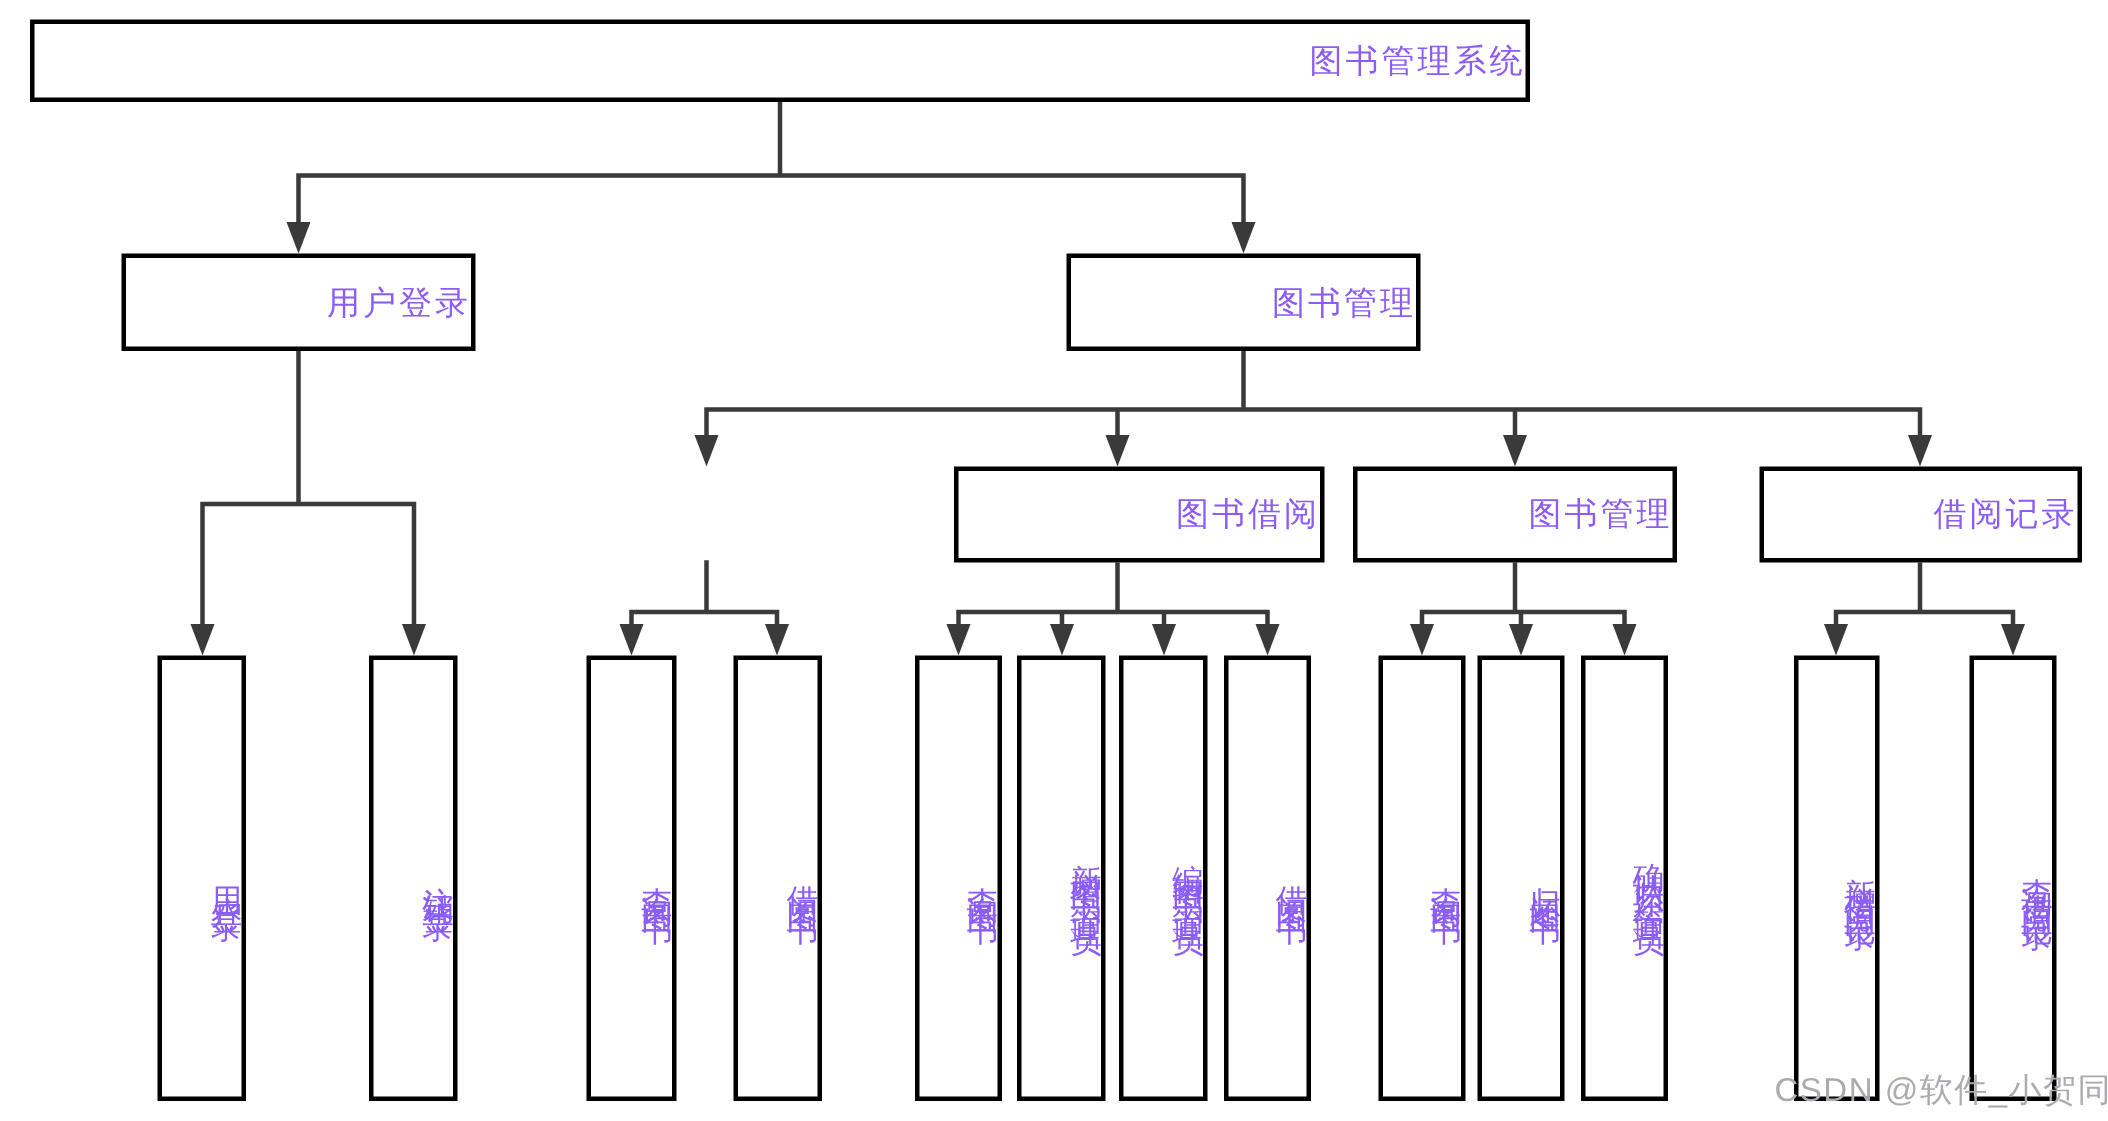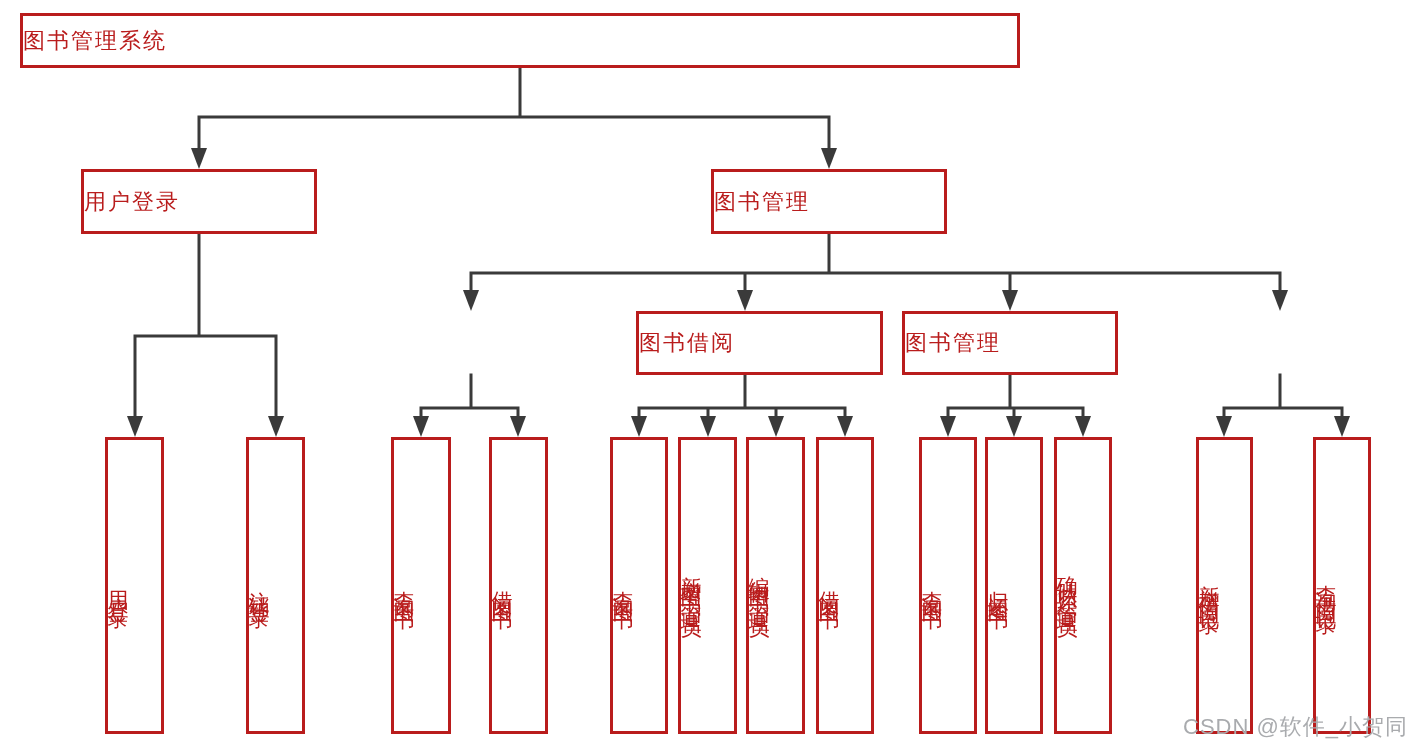--- a/index.html
+++ b/index.html
@@ -20,25 +20,25 @@
     left: 0;
     top: 0;
     width: 1405px;
     height: 747px;
     pointer-events: none;
   }
   .node {
     position: absolute;
     box-sizing: border-box;
     background: #ffffff;
-    border: 3px solid #b91c1c;
+    border: 3px solid #000000;
     display: flex;
     align-items: center;
-    justify-content: flex-start;
-    color: #b91c1c;
+    justify-content: flex-end;
+    color: #8b5cf6;
     font-size: 22px;
     letter-spacing: 2px;
     white-space: nowrap;
   }
   .node.leaf span {
     writing-mode: vertical-rl;
     text-orientation: mixed;
     font-size: 21px;
     letter-spacing: 6px;
     line-height: 1;
@@ -111,20 +111,23 @@
   <div class="node" style="left:711px;top:169px;width:236px;height:65px">
     <span>图书管理</span>
   </div>
 
   <div class="node" style="left:636px;top:311px;width:247px;height:64px">
     <span>图书借阅</span>
   </div>
   <div class="node" style="left:902px;top:311px;width:216px;height:64px">
     <span>图书管理</span>
   </div>
+  <div class="node" style="left:1173px;top:311px;width:215px;height:64px">
+    <span>借阅记录</span>
+  </div>
 
   <div class="node leaf" style="left:105px;top:437px;width:59px;height:297px">
     <span>用户登录</span>
   </div>
   <div class="node leaf" style="left:246px;top:437px;width:59px;height:297px">
     <span>注销登录</span>
   </div>
   <div class="node leaf" style="left:391px;top:437px;width:60px;height:297px">
     <span>查询图书</span>
   </div>

